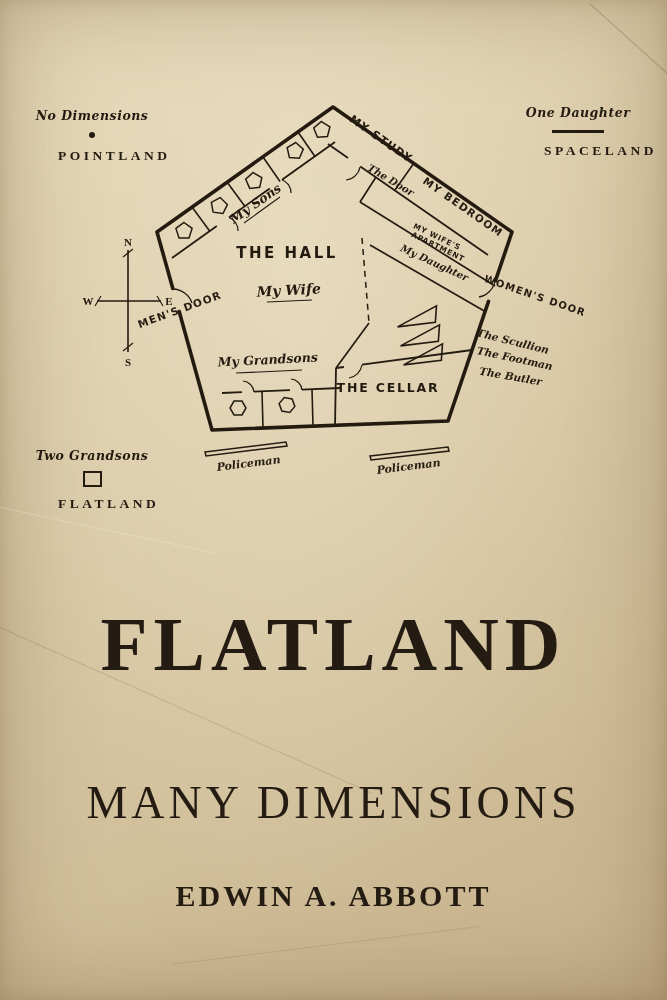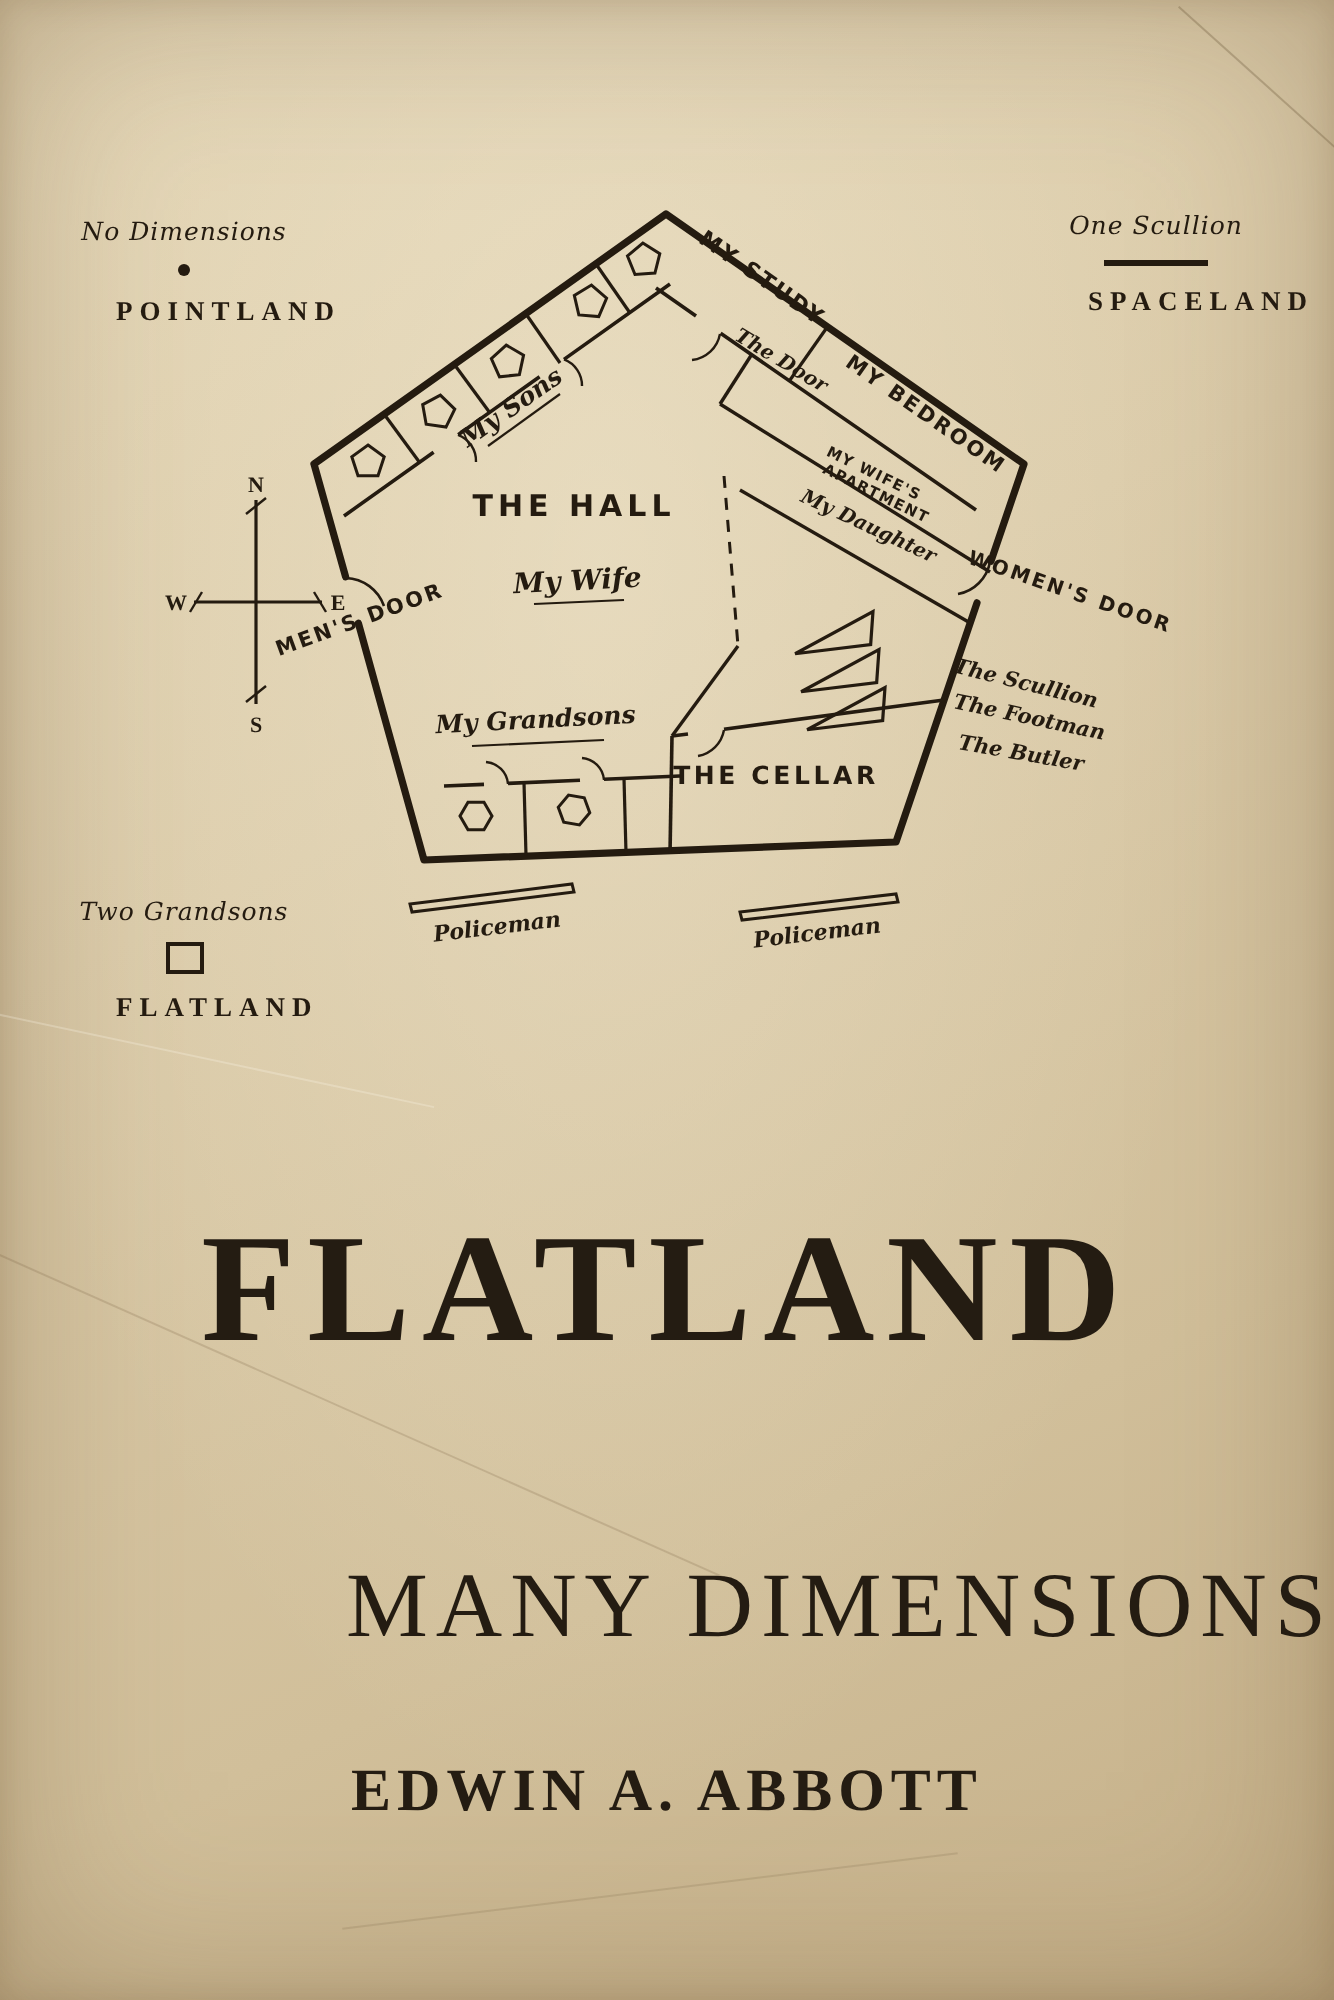--- a/index.html
+++ b/index.html
@@ -11,30 +11,30 @@
       linear-gradient(155deg,#e4d6b6 0%,#dbcba9 38%,#d1bf9a 72%,#c5b089 100%);
     box-shadow: inset 0 0 95px rgba(112,88,52,0.38), inset 0 0 16px rgba(112,88,52,0.22);
   }
   .crease{position:absolute;height:1px;pointer-events:none;}
   .diagram{position:absolute;top:90px;left:0;}
   .diagram path,.diagram line,.diagram polyline{stroke:#241b10;fill:none;}
   .tp{font-family:"DejaVu Sans","Liberation Sans",sans-serif;font-weight:700;fill:#241b10;letter-spacing:1.3px;}
   .ts{font-family:"DejaVu Serif","Liberation Serif",serif;font-style:italic;font-weight:600;fill:#241b10;}
   .tc{font-family:"Liberation Serif",serif;font-weight:700;fill:#241b10;}
   .corner{position:absolute;width:124px;text-align:center;}
-  .dim-label{font-family:"DejaVu Serif",serif;font-style:italic;font-weight:400;font-size:12.5px;letter-spacing:0.5px;}
+  .dim-label{font-family:"DejaVu Serif",serif;font-style:italic;font-weight:700;font-size:12.5px;letter-spacing:0.5px;}
   .world-label{font-family:"Liberation Serif",serif;font-weight:700;font-size:13.5px;letter-spacing:3.5px;margin-left:28px;}
   .point-icon{width:6px;height:6px;border-radius:50%;background:#241b10;margin:9px auto 10px;}
   .line-icon{width:52px;height:3px;background:#241b10;margin:10px auto 10px;}
   .square-icon{width:15px;height:12px;border:2.5px solid #241b10;margin:8px auto 9px;}
   .cube-icon{margin:5px auto 4px;display:block;}
   .title-line{position:absolute;left:0;right:0;text-align:center;color:#241c12;}
   .t-main{top:606px;font-size:77px;font-weight:700;letter-spacing:6px;line-height:1;}
   .t-sub1{top:702px;font-size:54px;font-weight:600;letter-spacing:4px;line-height:1;}
-  .t-sub2{top:780px;font-size:46px;font-weight:400;letter-spacing:4px;line-height:1;text-align:right;}
+  .t-sub2{top:780px;font-size:46px;font-weight:400;letter-spacing:4px;line-height:1;}
   .t-author{top:881px;font-size:30px;font-weight:600;letter-spacing:3px;line-height:1;}
 </style>
 </head>
 <body>
 
 <div class="cover">
 
   <div class="crease" style="left:572px;top:48px;width:135px;background:rgba(100,80,50,0.30);transform:rotate(42deg);"></div>
   <div class="crease" style="left:-40px;top:705px;width:430px;background:rgba(108,86,56,0.20);transform:rotate(24deg);"></div>
   <div class="crease" style="left:170px;top:945px;width:310px;background:rgba(108,86,56,0.16);transform:rotate(-7deg);"></div>
@@ -138,21 +138,21 @@
     <text class="tc" font-size="11" text-anchor="middle" x="128" y="276">S</text>
   </svg>
 
   <div class="corner" style="left:30px;top:108px;">
     <div class="dim-label">No Dimensions</div>
     <div class="point-icon"></div>
     <div class="world-label">POINTLAND</div>
   </div>
 
   <div class="corner" style="left:516px;top:105px;">
-    <div class="dim-label">One Scullion</div>
+    <div class="dim-label">One Daughter</div>
     <div class="line-icon"></div>
     <div class="world-label">SPACELAND</div>
   </div>
 
   <div class="corner" style="left:30px;top:448px;">
     <div class="dim-label">Two Grandsons</div>
     <div class="square-icon"></div>
     <div class="world-label">FLATLAND</div>
   </div>
 

